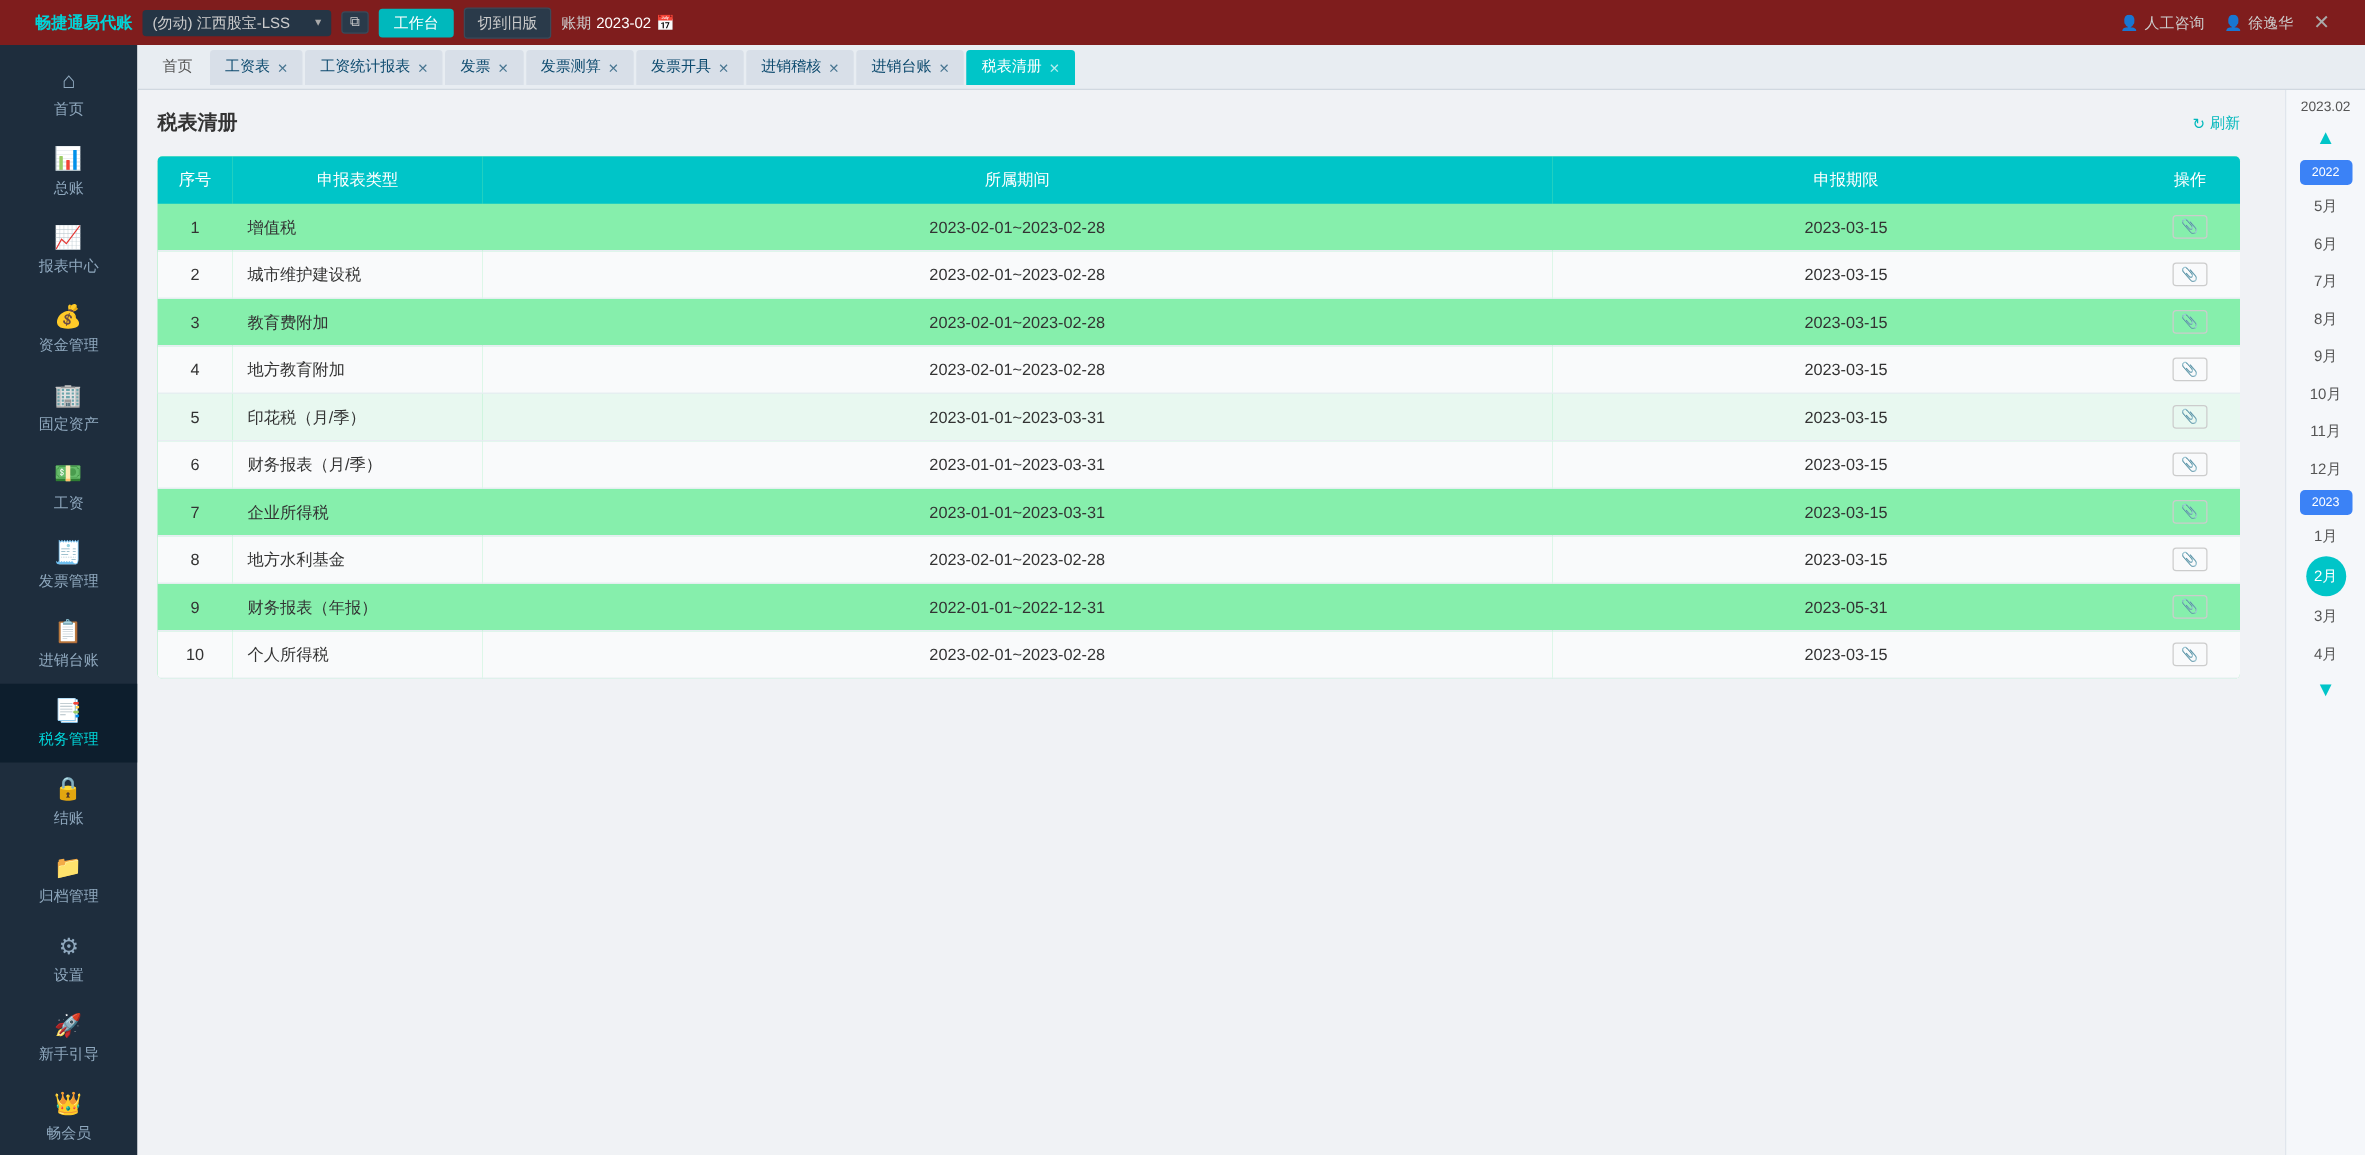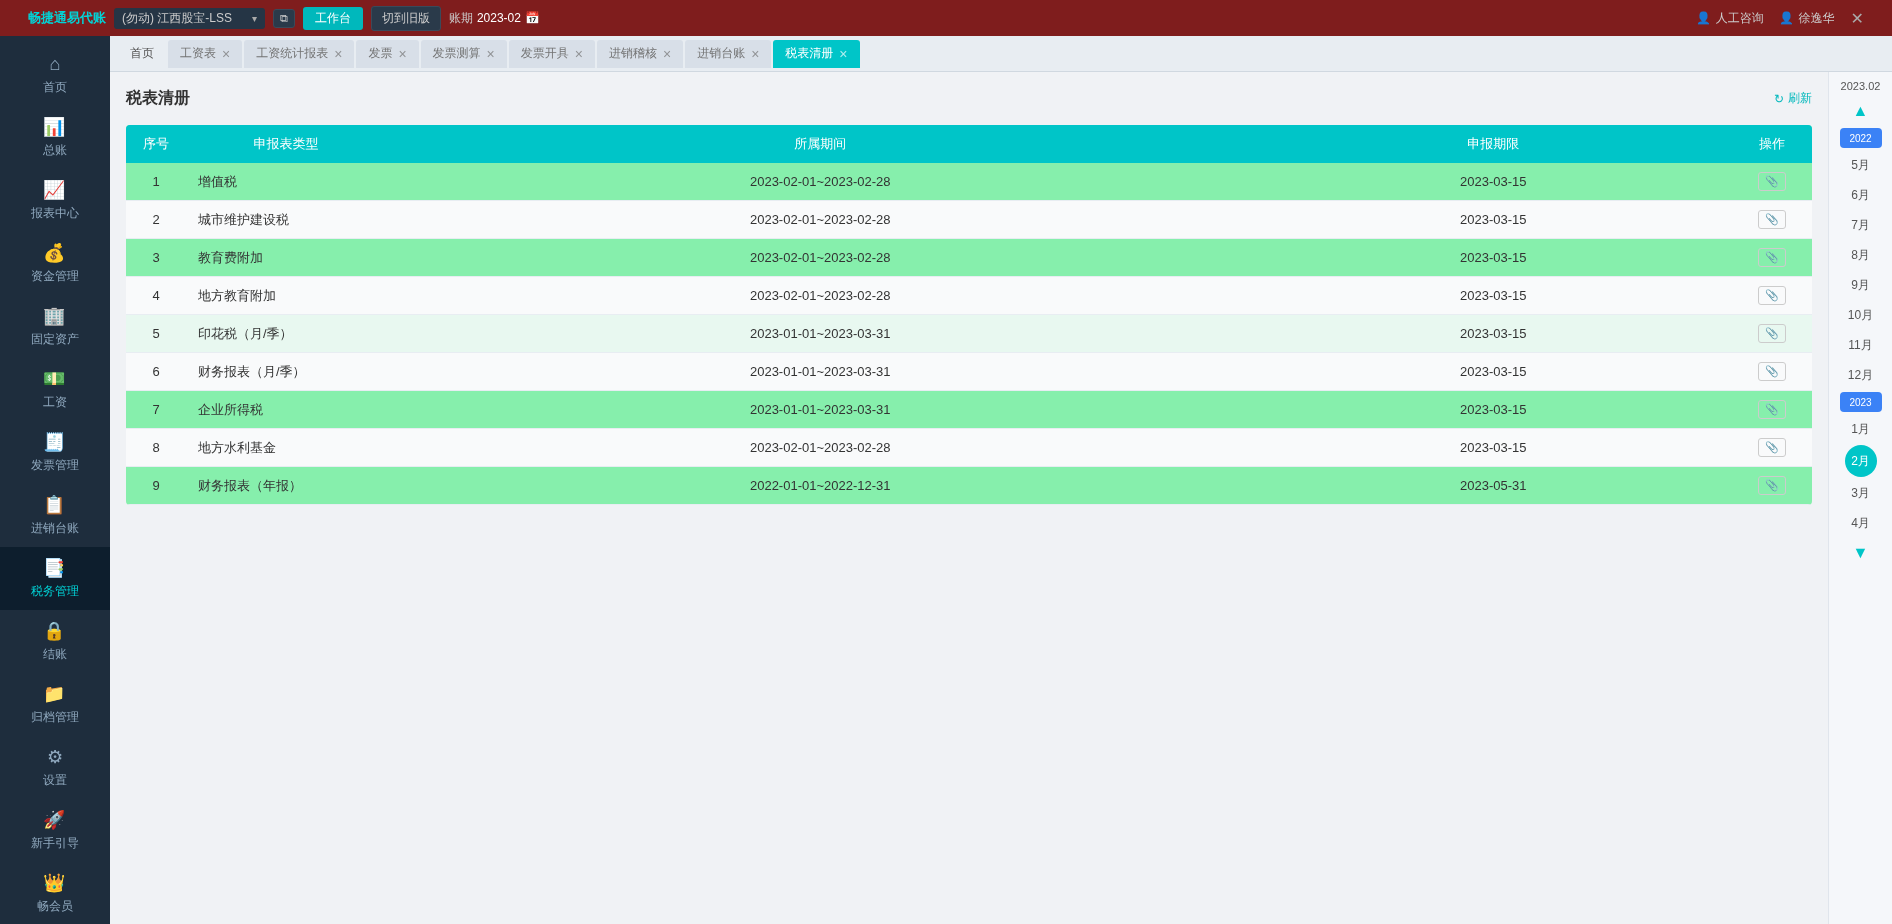--- a/index.html
+++ b/index.html
@@ -130,21 +130,21 @@
     }
     .tab-item {
       height: 28px;
       padding: 0 12px;
       display: flex;
       align-items: center;
       gap: 6px;
       border-radius: 3px 3px 0 0;
       cursor: pointer;
       font-size: 12px;
-      color: #737373;
+      color: #0c4a6e;
       background: #d8dfe8;
       white-space: nowrap;
     }
     .tab-item.active { background: #00c5c8; color: white; }
     .tab-close { font-size: 14px; color: inherit; opacity: 0.7; }
     .tab-home { background: transparent; color: #555; }
 
     
     .page-content {
       flex: 1;
@@ -221,20 +221,21 @@
     .date-panel {
       width: 64px;
       background: #f5f7fa;
       border-left: 1px solid #e0e5ec;
       display: flex;
       flex-direction: column;
       align-items: center;
       padding-top: 4px;
       flex-shrink: 0;
       overflow-y: auto;
+      margin-left: 20px;
     }
     .date-panel-year {
       font-size: 11px;
       color: #555;
       padding: 4px 0;
       text-align: center;
     }
     .date-panel-item {
       width: 52px;
       height: 28px;
@@ -501,20 +502,29 @@
     <td>2023-03-15</td>
     <td>
       <button class="table-action-btn">📎</button>
     </td>
   </tr>
               <tr>
     <td>9</td>
     <td class="left">财务报表（年报）</td>
     <td>2022-01-01~2022-12-31</td>
     <td>2023-05-31</td>
+    <td>
+      <button class="table-action-btn">📎</button>
+    </td>
+  </tr>
+              <tr>
+    <td>10</td>
+    <td class="left">个人所得税</td>
+    <td>2023-02-01~2023-02-28</td>
+    <td>2023-03-15</td>
     <td>
       <button class="table-action-btn">📎</button>
     </td>
   </tr>
             </tbody>
         </table>
 
       </div>
 
       <div class="date-panel">

